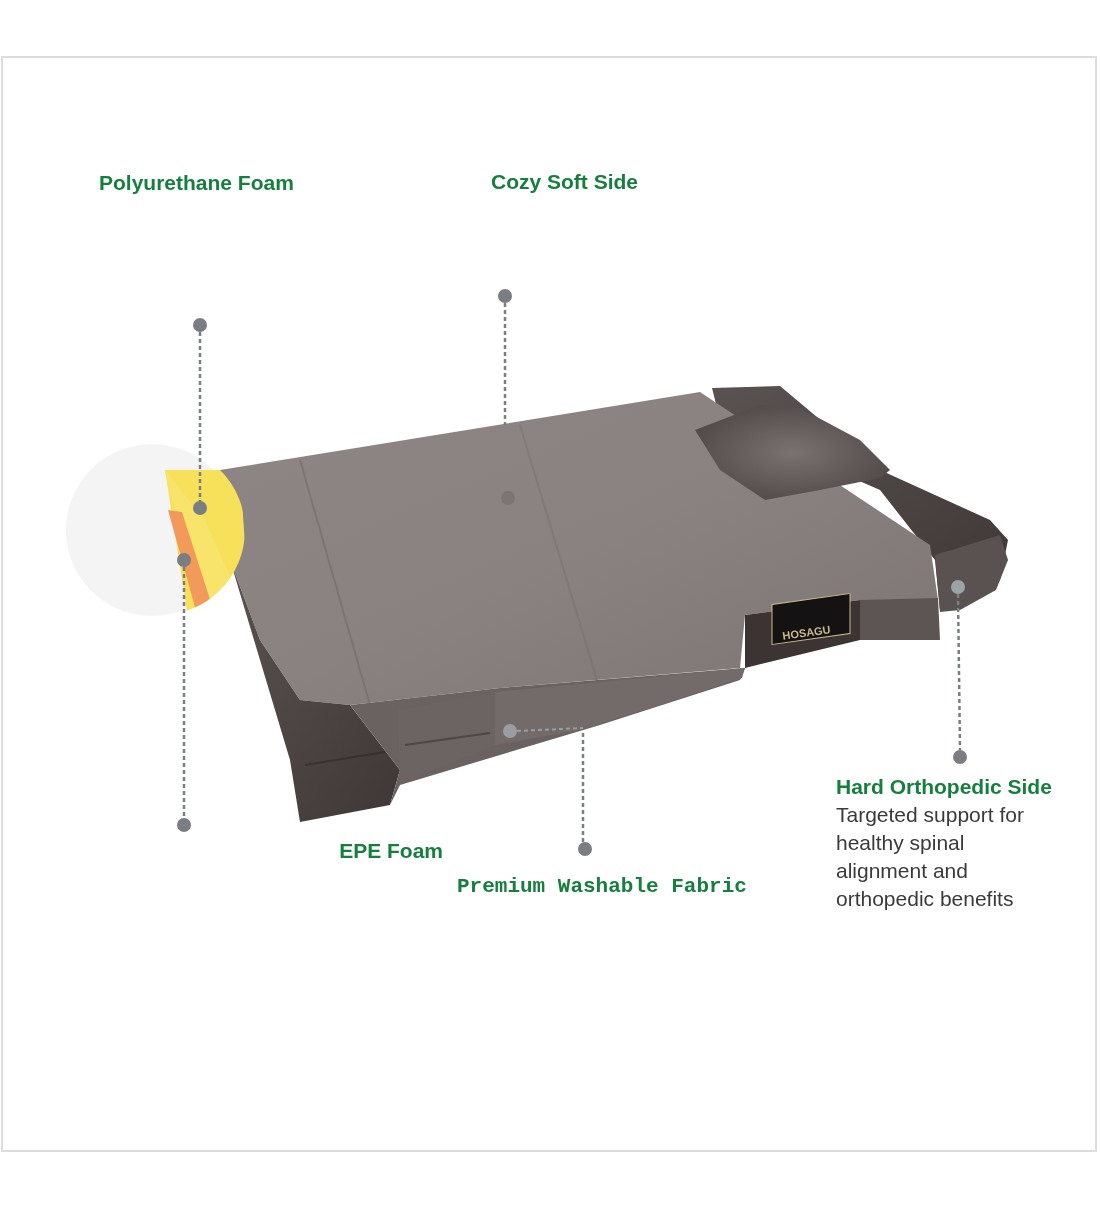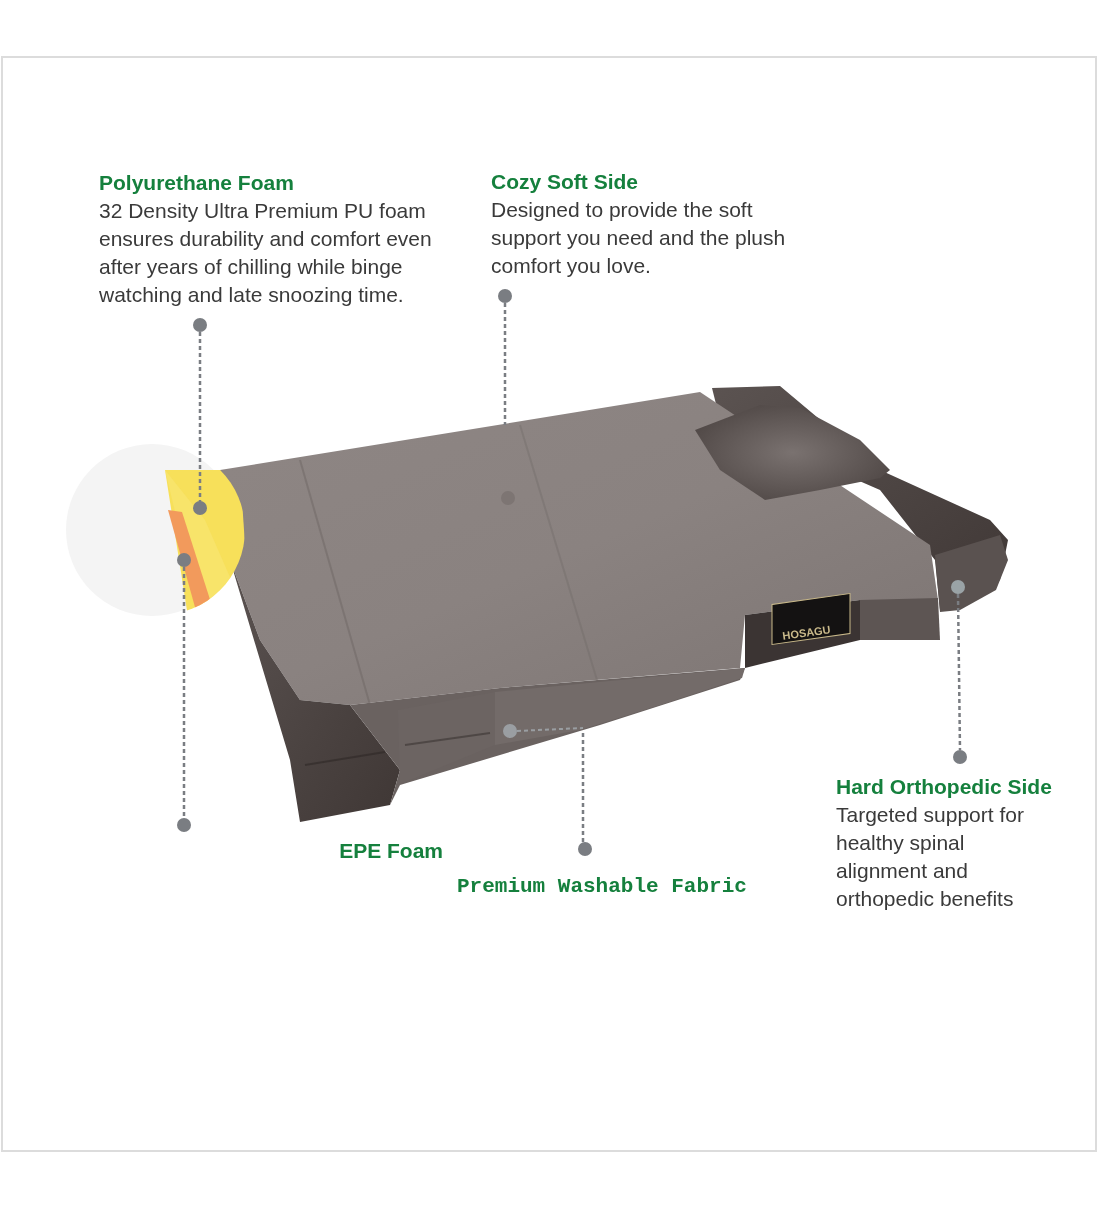--- a/index.html
+++ b/index.html
@@ -100,31 +100,24 @@
 
   <g>
     <circle cx="958" cy="587" r="7" fill="#9aa3a6"></circle>
     <line x1="958" y1="594" x2="960" y2="750" stroke="#7a7d82" stroke-width="2.5" stroke-dasharray="4 3"></line>
     <circle cx="960" cy="757" r="7" fill="#7a7d82"></circle>
   </g>
 </svg>
 
 <div class="feature" style="left:99px; top:169px; width:360px;">
   <span class="title">Polyurethane Foam</span>
-  <span class="desc">32 Density Ultra Premium PU foam
-ensures durability and comfort even
-after years of chilling while binge
-watching and late snoozing time.</span>
 </div>
 
 <div class="feature" style="left:471px; top:168px; width:330px;margin-left:20px;">
   <span class="title">Cozy Soft Side</span>
-  <span class="desc">Designed to provide the soft
-support you need and the plush
-comfort you love.</span>
 </div>
 
 <div class="feature" style="left:83px; top:837px; width:360px;text-align:right;">
   <span class="title">EPE Foam</span>
 </div>
 
 <div class="feature" style="left:457px; top:873px; width:330px;font-family:Liberation Mono, monospace;">
   <span class="title">Premium Washable Fabric</span>
 </div>
 

